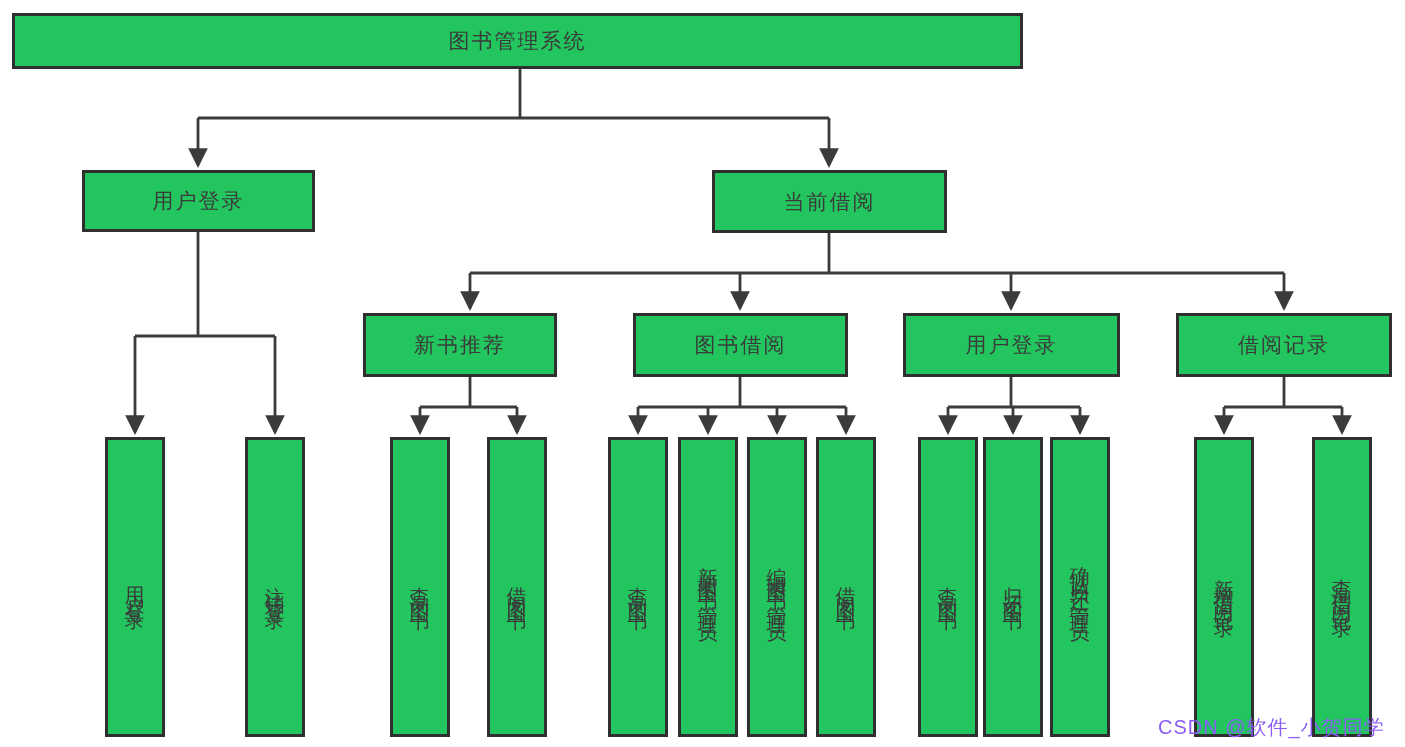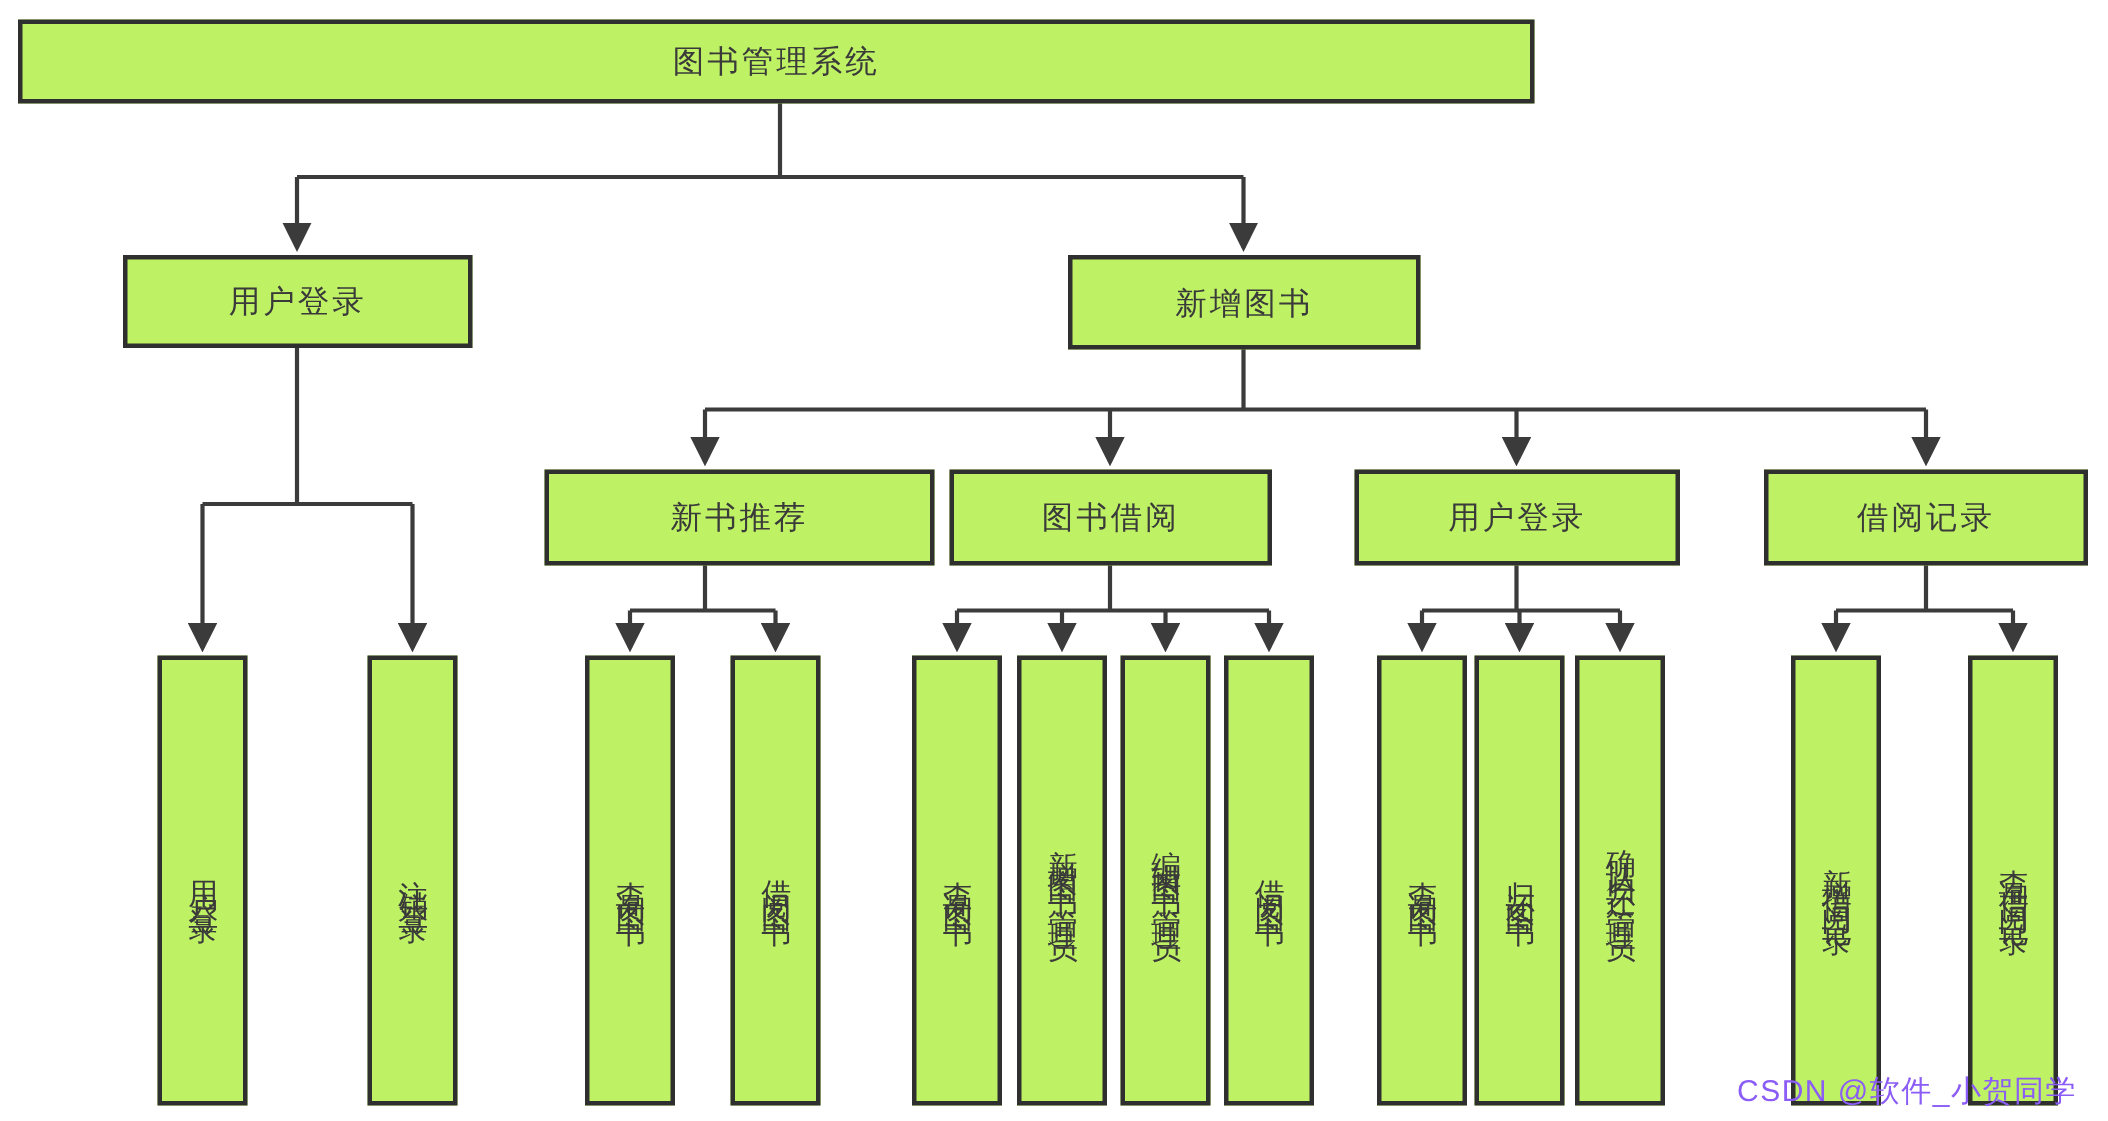--- a/index.html
+++ b/index.html
@@ -2,21 +2,21 @@
 <html><head>
 <meta charset="utf-8">
 <style>
   html,body{margin:0;padding:0;background:#ffffff;}
   #canvas{
     position:relative;width:1405px;height:747px;background:#ffffff;
     font-family:"Liberation Sans","DejaVu Sans",sans-serif;overflow:hidden;
   }
   #wires{position:absolute;left:0;top:0;z-index:1;}
   .box{
-    position:absolute;z-index:2;background:#bef264;
+    position:absolute;z-index:2;background:#22c55e;
     border:3px solid #2f2f2f;box-sizing:border-box;
     display:flex;align-items:center;justify-content:center;
     color:#3a3a3a;
     font-family:Liberation Serif, serif;
   }
   .h{font-size:21px;letter-spacing:2px;white-space:nowrap;}
   .v{
     writing-mode:vertical-rl;text-orientation:mixed;
     font-size:20px;letter-spacing:8px;line-height:1;
   }
@@ -69,23 +69,23 @@
 
       <path d="M1284,376 L1284,407 M1224,407 L1342,407"></path>
       <path marker-end="url(#arw)" d="M1224,407 L1224,432"></path>
       <path marker-end="url(#arw)" d="M1342,407 L1342,432"></path>
     </g>
   </svg>
 
   <div class="box h" style="left:12px;top:13px;width:1011px;height:56px">图书管理系统</div>
 
   <div class="box h" style="left:82px;top:170px;width:233px;height:62px">用户登录</div>
-  <div class="box h" style="left:712px;top:170px;width:235px;height:63px">新增图书</div>
+  <div class="box h" style="left:712px;top:170px;width:235px;height:63px">当前借阅</div>
 
-  <div class="box h" style="left:363px;top:313px;width:260px;height:64px">新书推荐</div>
+  <div class="box h" style="left:363px;top:313px;width:194px;height:64px">新书推荐</div>
   <div class="box h" style="left:633px;top:313px;width:215px;height:64px">图书借阅</div>
   <div class="box h" style="left:903px;top:313px;width:217px;height:64px">用户登录</div>
   <div class="box h" style="left:1176px;top:313px;width:216px;height:64px">借阅记录</div>
 
   <div class="box v" style="left:105px;top:437px;width:60px;height:300px">用户登录</div>
   <div class="box v" style="left:245px;top:437px;width:60px;height:300px">注销登录</div>
 
   <div class="box v" style="left:390px;top:437px;width:60px;height:300px">查询图书</div>
   <div class="box v" style="left:487px;top:437px;width:60px;height:300px">借阅图书</div>
 

